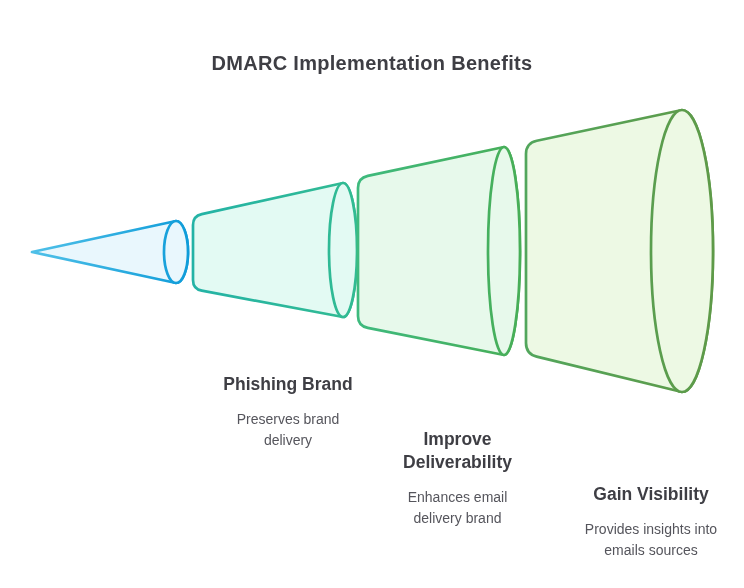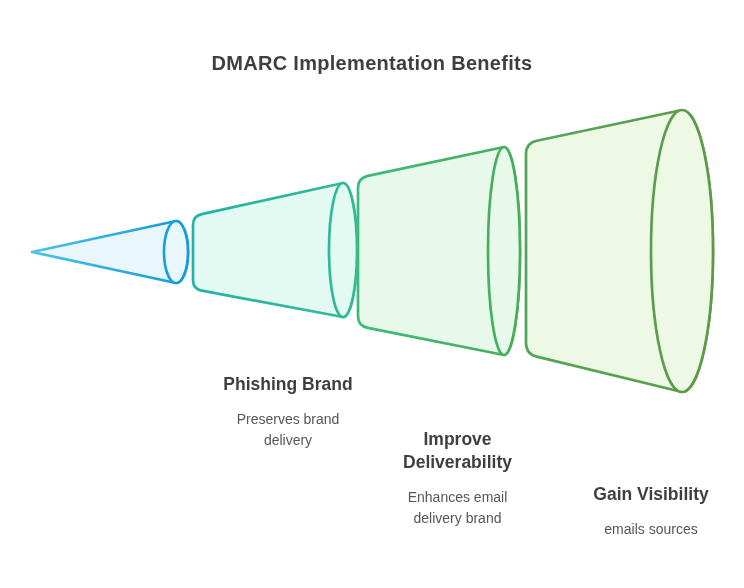--- a/index.html
+++ b/index.html
@@ -113,17 +113,18 @@
     <div class="stage-heading">Improve Deliverability</div>
     <div class="stage-desc">
       <div>Enhances email</div>
       <div>delivery brand</div>
     </div>
   </div>
 
   <div class="stage-label label-4">
     <div class="stage-heading">Gain Visibility</div>
     <div class="stage-desc">
+      <div>Provides insights into</div>
       <div>emails sources</div>
     </div>
   </div>
 
 </div>
 
 </body></html>

